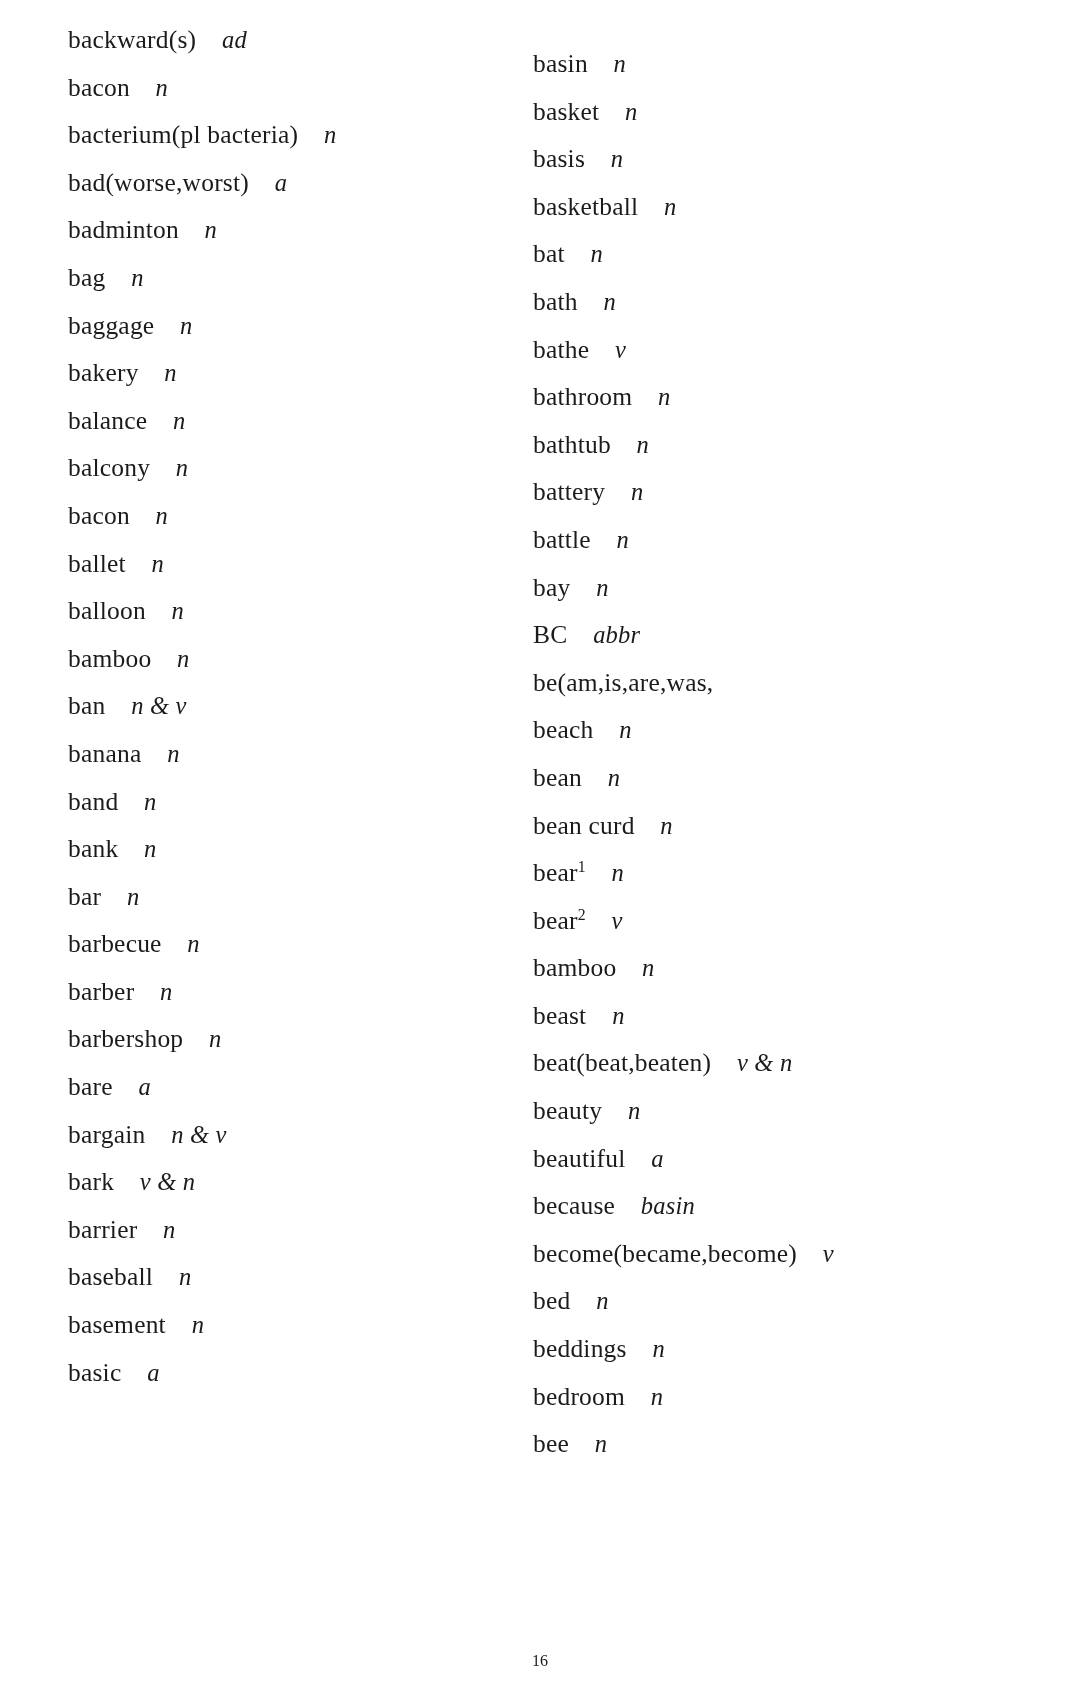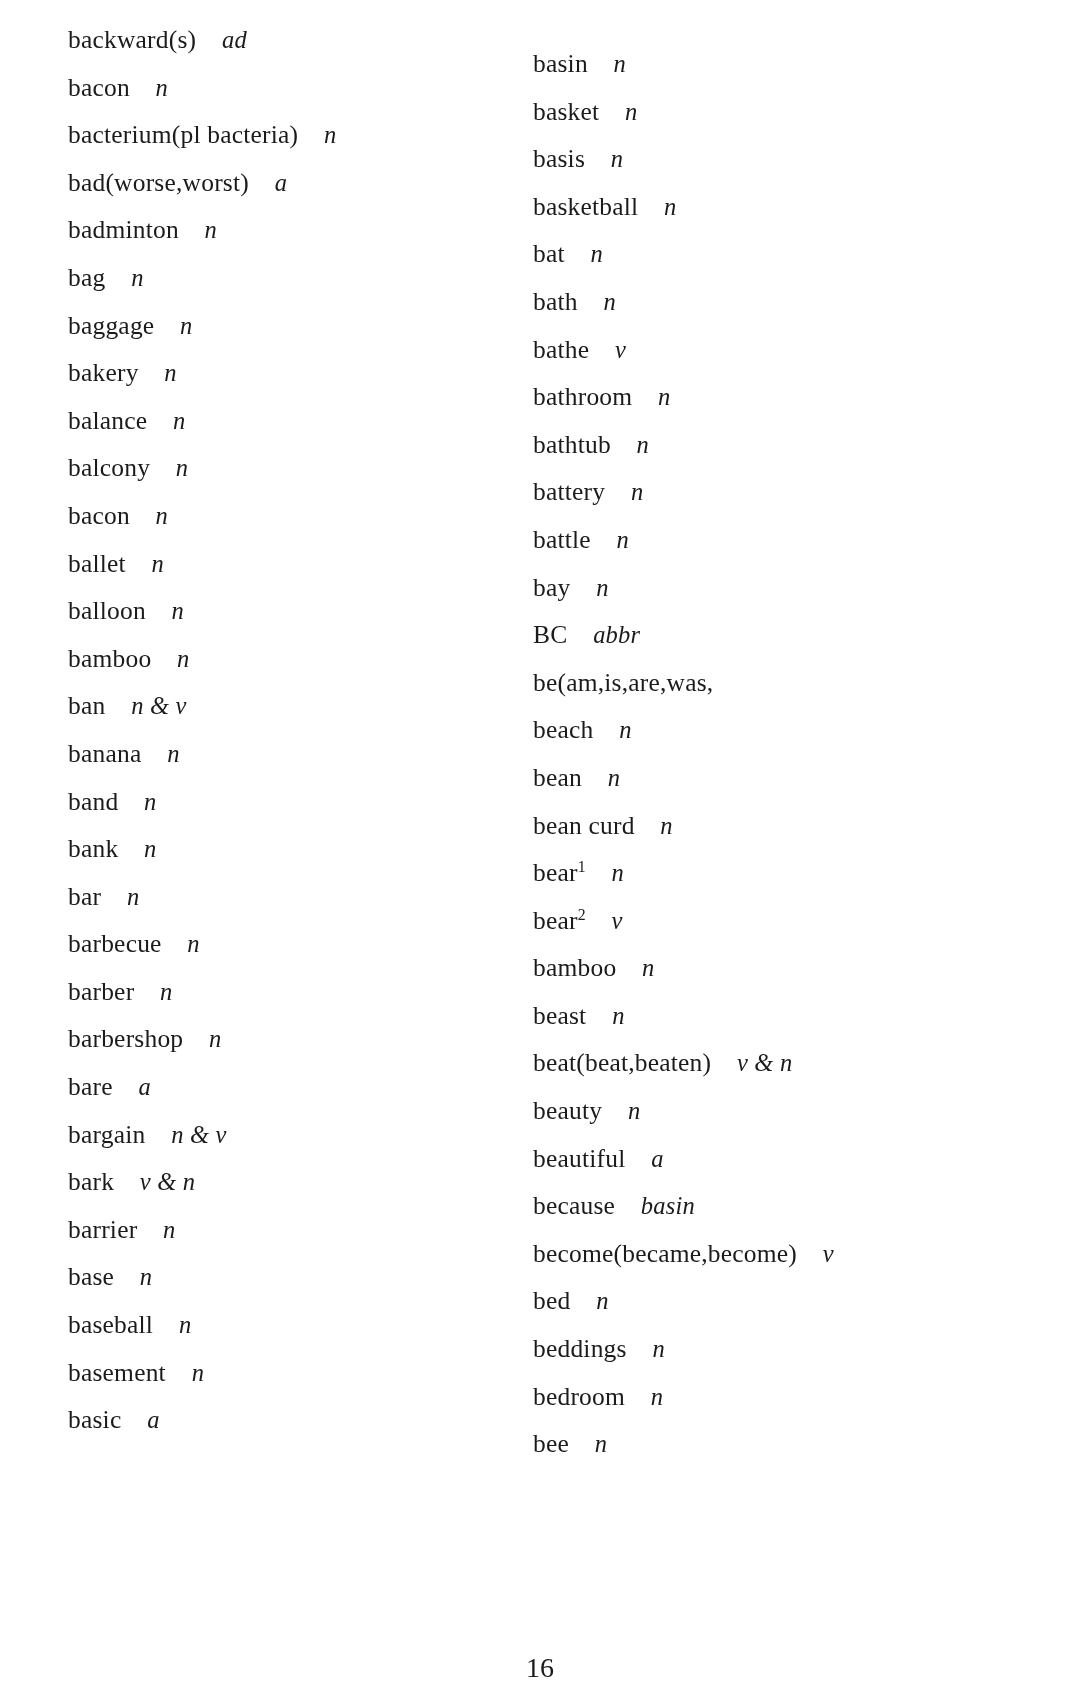--- a/index.html
+++ b/index.html
@@ -59,21 +59,21 @@
     margin-left: 1.05em;
     font-size: 24.5px;
   }
 
   #page-number {
     position: absolute;
     left: 0;
     top: 1652px;
     width: 1080px;
     text-align: center;
-    font-size: 28px;
+    font-size: 16px;
     font-family: "Liberation Serif", "DejaVu Serif", serif;
   }
 </style>
 </head>
 <body>
 
 <div id="page">
 
   <div class="columns">
     <div class="column column-left">
@@ -96,21 +96,20 @@
         <div class="entry"><span class="headword">band</span><span class="pos">n</span></div>
         <div class="entry"><span class="headword">bank</span><span class="pos">n</span></div>
         <div class="entry"><span class="headword">bar</span><span class="pos">n</span></div>
         <div class="entry"><span class="headword">barbecue</span><span class="pos">n</span></div>
         <div class="entry"><span class="headword">barber</span><span class="pos">n</span></div>
         <div class="entry"><span class="headword">barbershop</span><span class="pos">n</span></div>
         <div class="entry"><span class="headword">bare</span><span class="pos">a</span></div>
         <div class="entry"><span class="headword">bargain</span><span class="pos">n &amp; v</span></div>
         <div class="entry"><span class="headword">bark</span><span class="pos">v &amp; n</span></div>
         <div class="entry"><span class="headword">barrier</span><span class="pos">n</span></div>
-        <div class="entry"><span class="headword">base</span><span class="pos">n</span></div>
         <div class="entry"><span class="headword">baseball</span><span class="pos">n</span></div>
         <div class="entry"><span class="headword">basement</span><span class="pos">n</span></div>
         <div class="entry"><span class="headword">basic</span><span class="pos">a</span></div>
       </div>
     <div class="column column-right">
         <div class="entry"><span class="headword">basin</span><span class="pos">n</span></div>
         <div class="entry"><span class="headword">basket</span><span class="pos">n</span></div>
         <div class="entry"><span class="headword">basis</span><span class="pos">n</span></div>
         <div class="entry"><span class="headword">basketball</span><span class="pos">n</span></div>
         <div class="entry"><span class="headword">bat</span><span class="pos">n</span></div>

